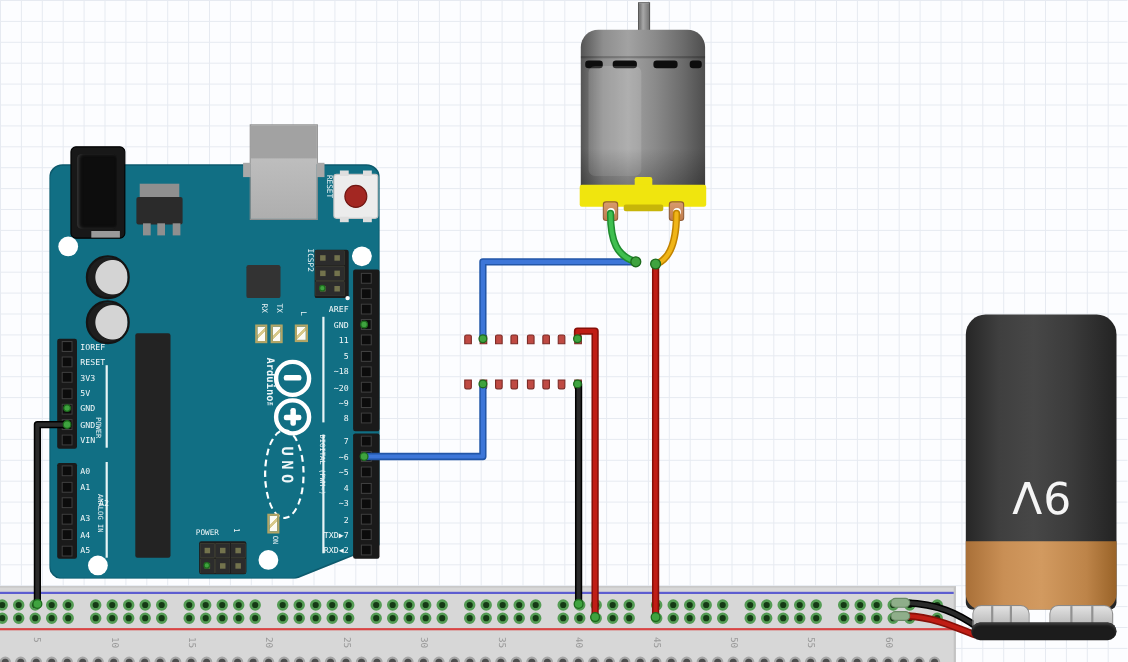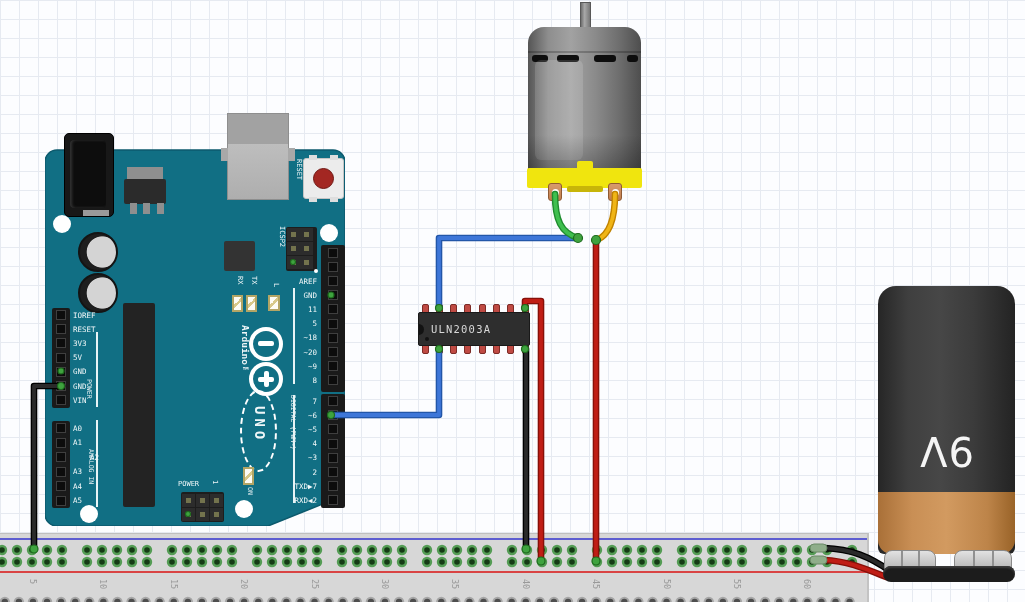--- a/index.html
+++ b/index.html
@@ -383,25 +383,20 @@
     <div id="ic-pins-bottom" class="abs" style="left:0;top:42px;width:120px;height:12px;">
         <div style="position: absolute; left: 5.5px; top: 1px; width: 7px; height: 9px; background: rgb(191, 74, 67); border: 1px solid rgb(124, 43, 38); box-sizing: border-box; border-radius: 0px 0px 2px 2px;"></div>
         <div style="position: absolute; left: 19.8px; top: 1px; width: 7px; height: 9px; background: rgb(191, 74, 67); border: 1px solid rgb(124, 43, 38); box-sizing: border-box; border-radius: 0px 0px 2px 2px;"></div>
         <div style="position: absolute; left: 34.1px; top: 1px; width: 7px; height: 9px; background: rgb(191, 74, 67); border: 1px solid rgb(124, 43, 38); box-sizing: border-box; border-radius: 0px 0px 2px 2px;"></div>
         <div style="position: absolute; left: 48.4px; top: 1px; width: 7px; height: 9px; background: rgb(191, 74, 67); border: 1px solid rgb(124, 43, 38); box-sizing: border-box; border-radius: 0px 0px 2px 2px;"></div>
         <div style="position: absolute; left: 62.7px; top: 1px; width: 7px; height: 9px; background: rgb(191, 74, 67); border: 1px solid rgb(124, 43, 38); box-sizing: border-box; border-radius: 0px 0px 2px 2px;"></div>
         <div style="position: absolute; left: 77px; top: 1px; width: 7px; height: 9px; background: rgb(191, 74, 67); border: 1px solid rgb(124, 43, 38); box-sizing: border-box; border-radius: 0px 0px 2px 2px;"></div>
         <div style="position: absolute; left: 91.3px; top: 1px; width: 7px; height: 9px; background: rgb(191, 74, 67); border: 1px solid rgb(124, 43, 38); box-sizing: border-box; border-radius: 0px 0px 2px 2px;"></div>
         <div style="position: absolute; left: 105.6px; top: 1px; width: 7px; height: 9px; background: rgb(191, 74, 67); border: 1px solid rgb(124, 43, 38); box-sizing: border-box; border-radius: 0px 0px 2px 2px;"></div>
       </div>
-    <div class="abs" style="left:2px;top:10px;width:112px;height:34px;background:#2e2e2e;border:1px solid #191919;border-radius:2px;box-sizing:border-box;overflow:hidden;">
-      <div class="abs" style="left:-6px;top:11px;width:11px;height:11px;border-radius:50%;background:#121212;"></div>
-      <div class="abs" style="left:6px;top:24px;width:4px;height:4px;border-radius:50%;background:#121212;"></div>
-      <div class="abs lbl" style="left:12px;top:0;width:100px;height:32px;line-height:32px;font-size:10.5px;letter-spacing:1.2px;color:#d9d9d9;">ULN2003A</div>
-    </div>
   </div>
 
   <div id="motor" class="abs" style="left:525px;top:0;width:125px;height:210px;">
     <div class="abs" style="left:55px;top:2px;width:11px;height:27px;background:linear-gradient(90deg,#6e6e6e,#a8a8a8 40%,#777);border:1px solid #585858;box-sizing:border-box;"></div>
     <div class="abs" style="left:3px;top:27px;width:113px;height:145px;border-radius:16px 16px 4px 4px;
                 background:linear-gradient(90deg,#555 0%,#8e8e8e 18%,#a2a2a2 38%,#8a8a8a 60%,#6c6c6c 82%,#4e4e4e 100%);">
       <div class="abs" style="left:0;top:24px;width:113px;height:2px;background:rgba(0,0,0,.22);"></div>
       <div class="abs" style="left:4px;top:28px;width:16px;height:7px;background:#0d0d0d;border-radius:3px;"></div>
       <div class="abs" style="left:29px;top:28px;width:22px;height:7px;background:#0d0d0d;border-radius:3px;"></div>
       <div class="abs" style="left:66px;top:28px;width:22px;height:7px;background:#0d0d0d;border-radius:3px;"></div>

